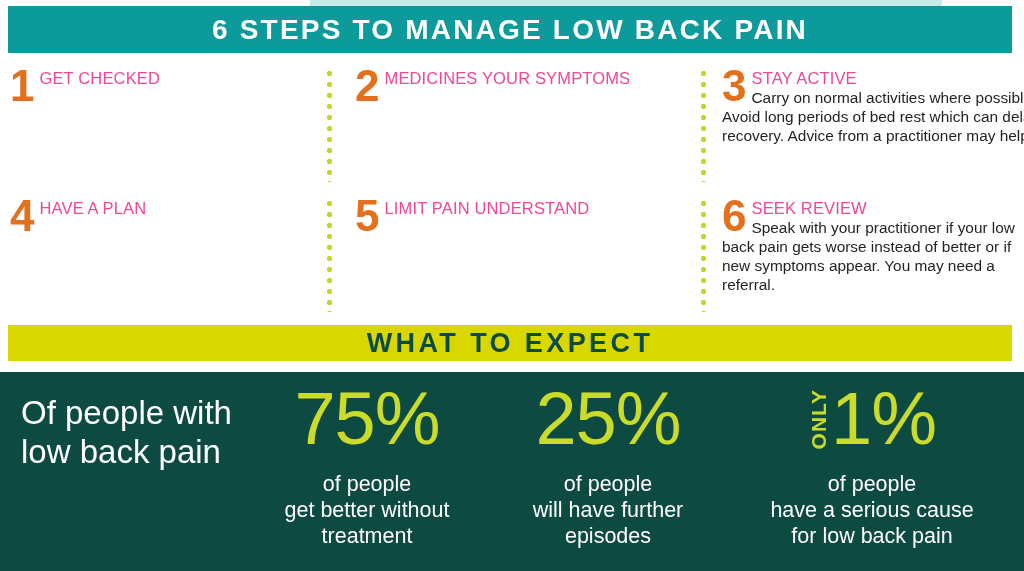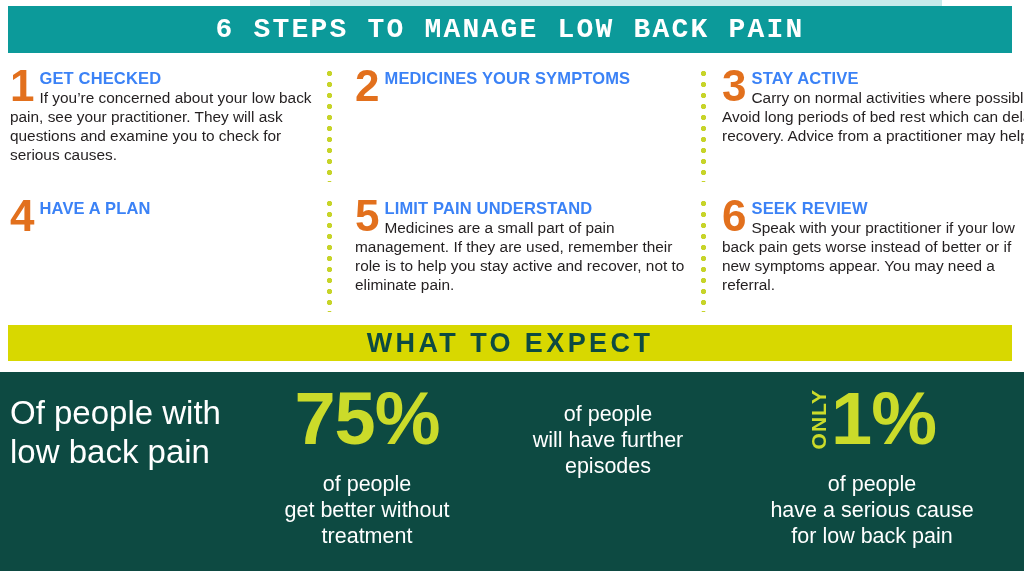--- a/index.html
+++ b/index.html
@@ -53,21 +53,21 @@
     align-items: center;
     justify-content: center;
   }
   .header-title {
     color: #ffffff;
     font-size: 28px;
     font-weight: bold;
     letter-spacing: 2.2px;
     text-align: center;
     white-space: nowrap;
-    font-family: Liberation Mono, monospace;
+    font-family: Liberation Sans, sans-serif;
   }
 
   
   .steps-area {
     position: absolute;
     left: 0;
     top: 60px;
     width: 1024px;
     height: 258px;
   }
@@ -95,23 +95,23 @@
     float: left;
     color: #e2701d;
     font-size: 44px;
     font-weight: bold;
     line-height: 0.84;
     margin: 0 5px 0 0;
     font-family: "Liberation Sans", sans-serif;
   }
   .step-title {
     display: block;
-    color: #3b82f6;
+    color: #ec4899;
     font-size: 16.5px;
-    font-weight: bold;
+    font-weight: normal;
     letter-spacing: 0.15px;
     line-height: 1.08;
     padding-top: 2px;
     font-family: "Liberation Sans", sans-serif;
   }
   .step-body {
     margin: 0;
     color: #231f20;
     font-size: 15.4px;
     line-height: 1.24;
@@ -173,40 +173,40 @@
     width: 1024px;
     height: 199px;
     background: #0d4a42;
   }
   .stat {
     position: absolute;
     box-sizing: border-box;
     text-align: center;
   }
   .stat-intro {
-    left: 10px;
+    left: 21px;
     top: 22px;
     width: 218px;
     text-align: left;
   }
   .stat-intro-text {
     color: #ffffff;
     font-size: 33px;
     font-weight: normal;
     line-height: 1.17;
     font-family: "Liberation Sans", sans-serif;
   }
   .stat-a { left: 248px; top: 12px; width: 238px; }
   .stat-b { left: 494px; top: 12px; width: 228px; }
   .stat-c { left: 726px; top: 12px; width: 292px; }
 
   .stat-number {
     color: #cbdb2a;
     font-size: 74px;
-    font-weight: bold;
+    font-weight: normal;
     line-height: 0.95;
     letter-spacing: -1px;
     font-family: "Liberation Sans", sans-serif;
   }
   .stat-number-row {
     display: flex;
     align-items: center;
     justify-content: center;
   }
   .stat-only {
@@ -241,21 +241,20 @@
   </div>
 
   <div class="steps-area">
     <div class="steps-grid">
 
       <div class="step step-col-1 step-row-1">
         <div class="step-head">
           <span class="step-num">1</span>
           <span class="step-title">GET CHECKED</span>
         </div>
-        <p class="step-body">If you’re concerned about your low back pain, see your practitioner. They will ask questions and examine you to check for serious causes.</p>
       </div>
 
       <div class="step step-col-2 step-row-1">
         <div class="step-head">
           <span class="step-num">2</span>
           <span class="step-title">MEDICINES YOUR SYMPTOMS</span>
         </div>
       </div>
 
       <div class="step step-col-3 step-row-1">
@@ -271,21 +270,20 @@
           <span class="step-num">4</span>
           <span class="step-title">HAVE A PLAN</span>
         </div>
       </div>
 
       <div class="step step-col-2 step-row-2">
         <div class="step-head">
           <span class="step-num">5</span>
           <span class="step-title">LIMIT PAIN UNDERSTAND</span>
         </div>
-        <p class="step-body">Medicines are a small part of pain management. If they are used, remember their role is to help you stay active and recover, not to eliminate pain.</p>
       </div>
 
       <div class="step step-col-3 step-row-2">
         <div class="step-head">
           <span class="step-num">6</span>
           <span class="step-title">SEEK REVIEW</span>
         </div>
         <p class="step-body">Speak with your practitioner if your low back pain gets worse instead of better or if new symptoms appear. You may need a referral.</p>
       </div>
 
@@ -312,20 +310,23 @@
     </div>
 
     <div class="stat stat-a">
       <div class="stat-number-row">
         <span class="stat-number">75%</span>
       </div>
       <div class="stat-caption">of people<br>get better without<br>treatment</div>
     </div>
 
     <div class="stat stat-b">
+      <div class="stat-number-row">
+        <span class="stat-number">25%</span>
+      </div>
       <div class="stat-caption">of people<br>will have further<br>episodes</div>
     </div>
 
     <div class="stat stat-c">
       <div class="stat-number-row">
         <span class="stat-only">ONLY</span>
         <span class="stat-number">1%</span>
       </div>
       <div class="stat-caption">of people<br>have a serious cause<br>for low back pain</div>
     </div>

